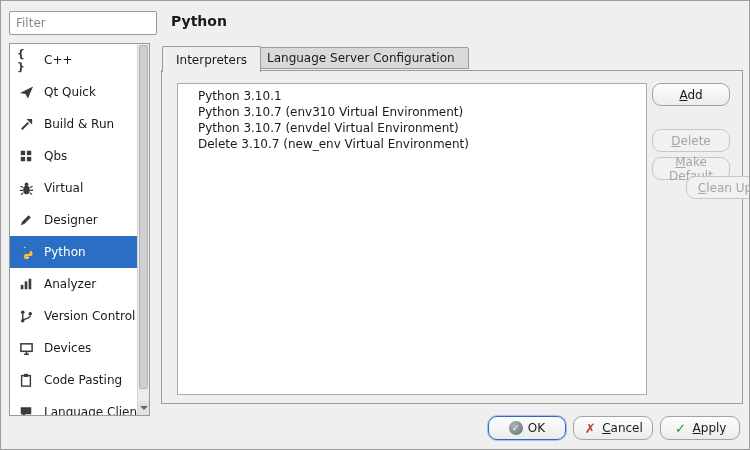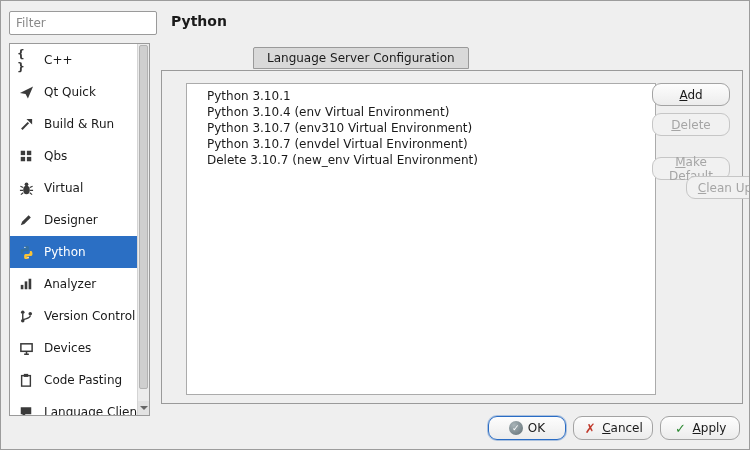--- a/index.html
+++ b/index.html
@@ -44,30 +44,30 @@
     cursor:default; z-index:1; }
   .tab.active { top:45px; height:26px; background:#efefef; border-bottom:none; z-index:3; }
   .tab-interp { left:161px; }
   .tab-lsc { left:252px; }
 
   
   .panel { position:absolute; left:160px; top:69px; width:582px; height:334px;
     background:#efefef; border:1px solid #9a9a9a; z-index:2; }
 
   .listbox { position:absolute; left:15px; top:12px; width:470px; height:312px;
-    background:#fff; border:1px solid #ababab; overflow:hidden; padding-top:4px;margin-left:9px; }
+    background:#fff; border:1px solid #ababab; overflow:hidden; padding-top:4px; }
   .row { height:16px; line-height:16px; padding-left:20px; white-space:nowrap; }
 
   
   button { font:inherit; }
   .btn { display:flex; align-items:center; justify-content:center; gap:5px;
     background:linear-gradient(#fdfdfd,#ececec); border:1px solid #a3a3a3; border-radius:9px;
     color:#1a1a1a; cursor:default; }
   .act { position:absolute; left:490px; width:78px; height:23px; }
-  .act.a0 { top:12px; } .act.a1 { top:42px; } .act.a2 { top:86px; } .act.a3 { top:105px;margin-left:34px; }
+  .act.a0 { top:12px; } .act.a1 { top:58px; } .act.a2 { top:86px; } .act.a3 { top:105px;margin-left:34px; }
   .btn.disabled { background:#f1f1f1; border-color:#c6c6c6; color:#a5a5a5; }
   .mn { display:inline-block; }
   .mn::first-letter { text-decoration:underline; }
 
   
   .foot { position:absolute; top:415px; height:24px; }
   .ok { left:487px; width:78px; }
   .cancel { left:572px; width:80px; }
   .apply { left:659px; width:80px; }
   .btn.default { border:1px solid #2a6cc4; box-shadow:0 0 0 1px rgba(42,108,196,0.35); }
@@ -222,27 +222,27 @@
     </div>
 
     <div class="sb-scroll">
       <div class="sb-thumb"></div>
       <div class="sb-down"></div>
     </div>
   </div>
 
   <div class="page-title">Python</div>
 
+  <div class="tab active tab-interp">Interpreters</div>
   <div class="tab tab-lsc">Language Server Configuration</div>
 
   <div class="panel">
 
     <div class="listbox">
       <div class="row">Python 3.10.1</div>
-      <div class="row">Python 3.10.4 (env Virtual Environment)</div>
       <div class="row">Python 3.10.7 (env310 Virtual Environment)</div>
       <div class="row">Python 3.10.7 (envdel Virtual Environment)</div>
       <div class="row">Delete 3.10.7 (new_env Virtual Environment)</div>
     </div>
 
     <button class="btn act a0">
       <span class="mn">Add</span>
     </button>
     <button class="btn act a1 disabled" disabled="">
       <span class="mn">Delete</span>

